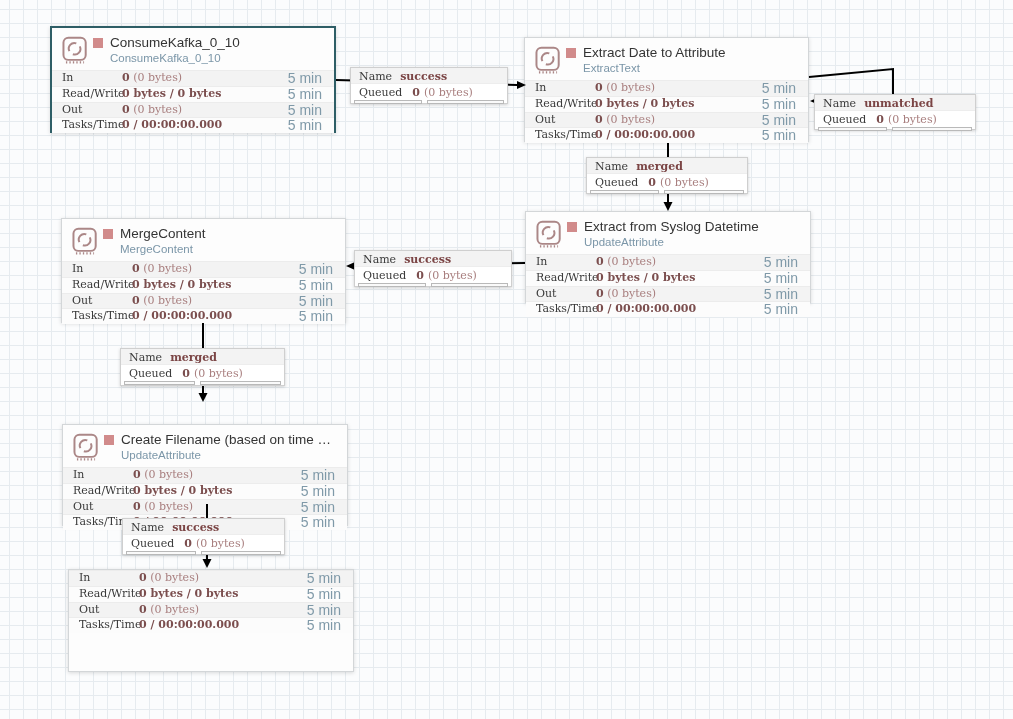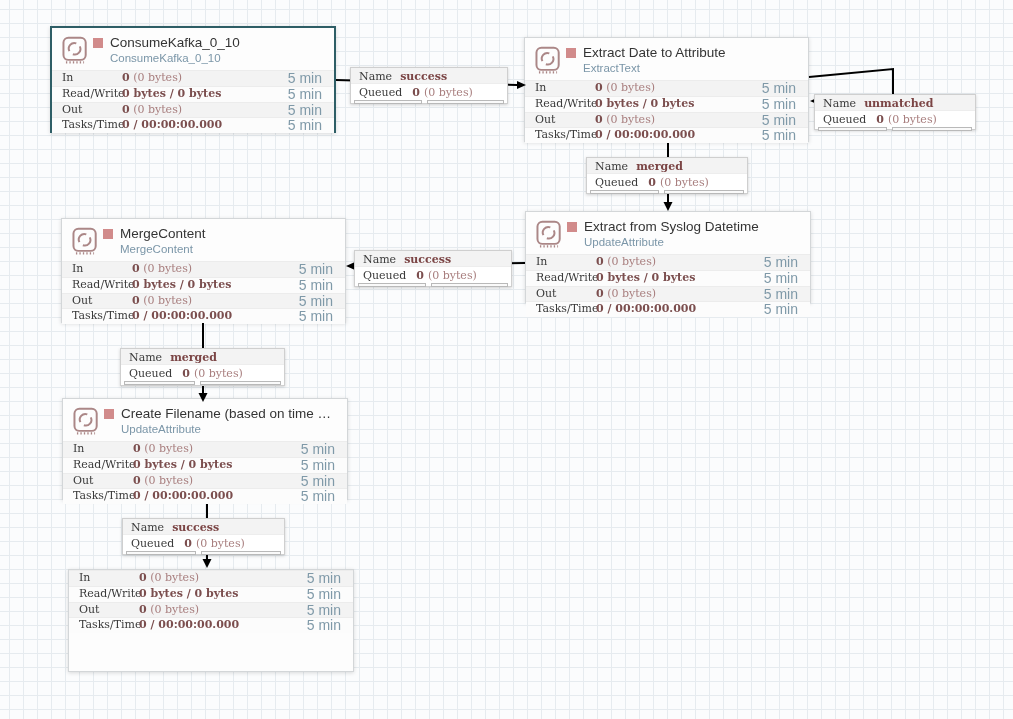--- a/index.html
+++ b/index.html
@@ -253,21 +253,21 @@
     <span class="r-label">Out</span>
     <span class="r-value"><span class="r-bold">0</span><span class="r-light"> (0 bytes)</span></span>
     <span class="r-time">5 min</span>
   </div>
   <div class="p-row even">
     <span class="r-label">Tasks/Time</span>
     <span class="r-value"><span class="r-bold">0 / 00:00:00.000</span><span class="r-light"></span></span>
     <span class="r-time">5 min</span>
   </div>
 </div>
-<div class="proc" style="left:62px;top:398px;width:286px;height:102px">
+<div class="proc" style="left:62px;top:424px;width:286px;height:102px">
   <div class="p-head">
     <span class="icon-cell">
       
       <svg width="28" height="30" viewBox="0 0 34 36">
         <rect x="3" y="3" width="27" height="27" rx="6" fill="none" stroke="currentColor" stroke-width="2.4"></rect>
         <path d="M10.2,19.4 A6.8,6.8 0 0 1 18.6,9.9" fill="none" stroke="currentColor" stroke-width="2.4"></path>
         <path d="M22.8,13.6 A6.8,6.8 0 0 1 14.4,23.1" fill="none" stroke="currentColor" stroke-width="2.4"></path>
         <line x1="6" y1="33" x2="28" y2="33" stroke="currentColor" stroke-width="2.6" stroke-dasharray="1.6 2.6"></line>
       </svg>
     </span>

